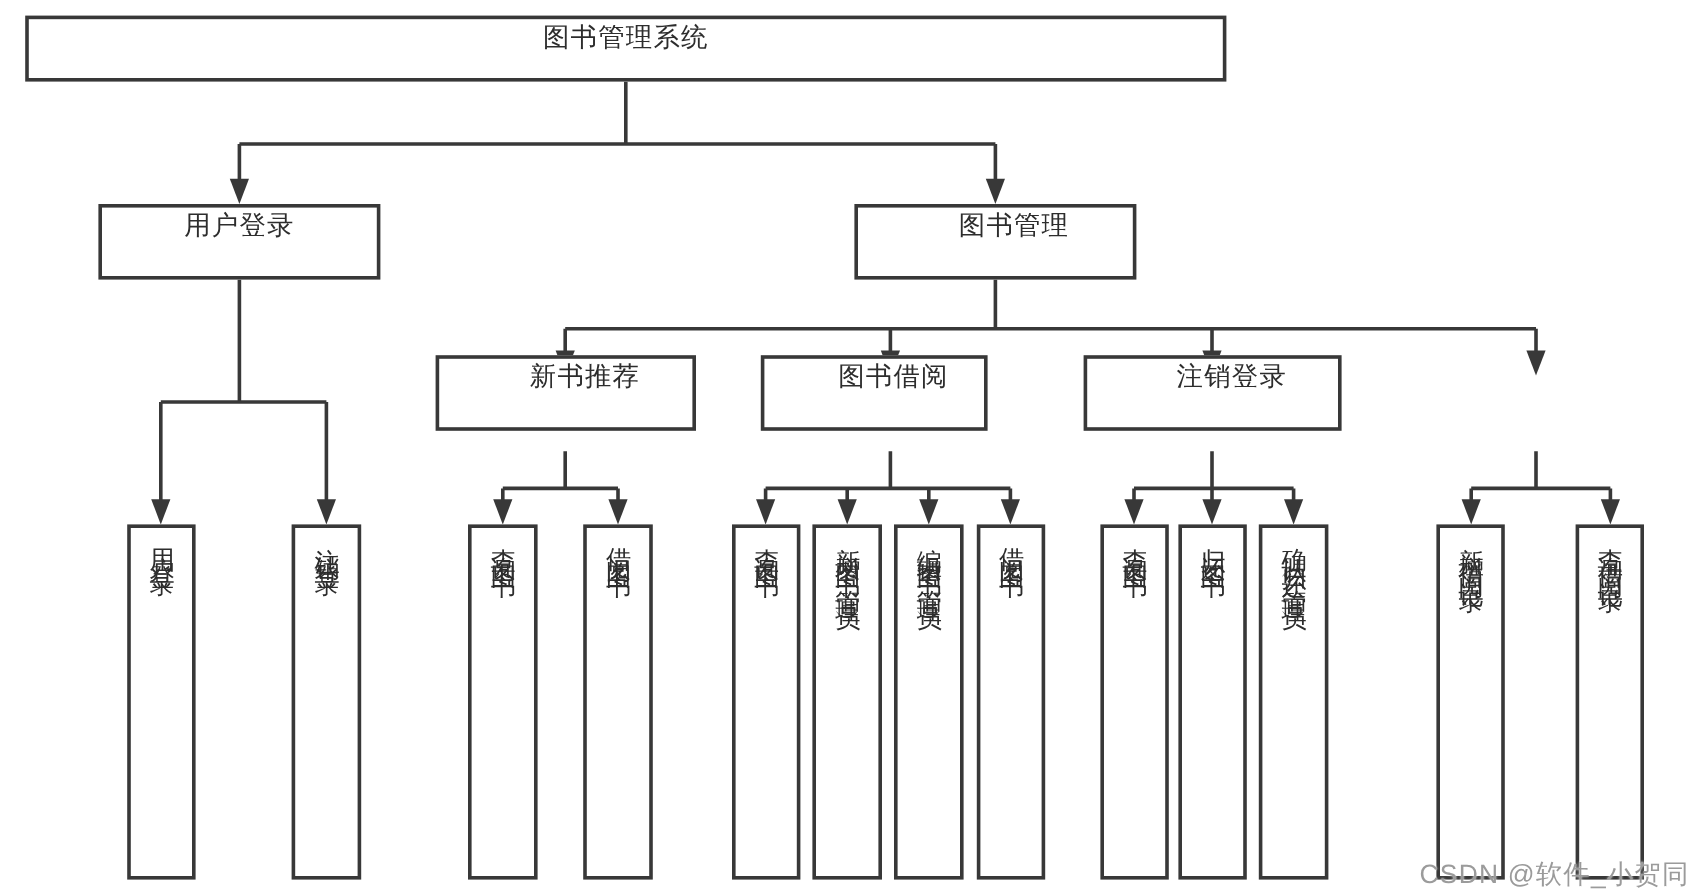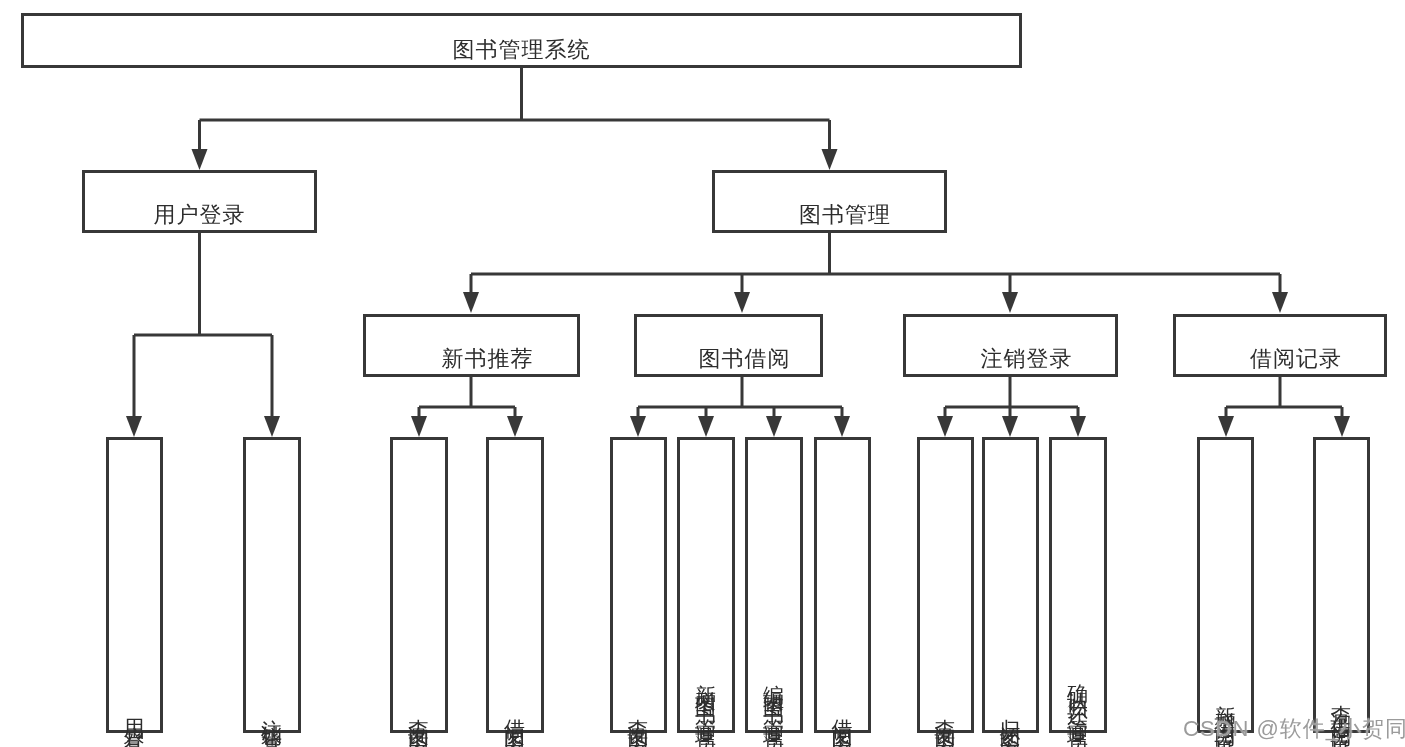--- a/index.html
+++ b/index.html
@@ -3,35 +3,35 @@
 <meta charset="utf-8">
 <style>
   html,body{margin:0;padding:0;background:#ffffff;}
   .stage{
     position:relative;width:1405px;height:747px;background:#ffffff;overflow:hidden;
     font-family:"Liberation Sans","DejaVu Sans",sans-serif;
   }
   .connectors{position:absolute;left:0;top:0;width:1405px;height:747px;}
   .box{
     position:absolute;background:#ffffff;border:3px solid #383838;box-sizing:border-box;
-    display:flex;align-items:flex-end;justify-content:center;color:#2d2d2d;
+    display:flex;align-items:flex-start;justify-content:center;color:#2d2d2d;
   }
   .hlabel{font-size:22px;letter-spacing:1px;white-space:nowrap;}
   .vlabel{
     writing-mode:vertical-rl;text-orientation:upright;
     font-size:21px;line-height:1;letter-spacing:7px;white-space:nowrap;
   }
   
   .n-root{left:21px;top:13px;width:1001px;height:55px;}
   
   .n-l1{top:170px;width:235px;height:63px;}
   .n-userlogin{left:82px;}
   .n-bookmgmt{left:712px;padding-left:31px;}
   
-  .n-l2{top:314px;height:63px;padding-left:32px;}
+  .n-l2{top:296px;height:63px;padding-left:32px;}
   .n-newbooks{left:363px;width:217px;}
   .n-borrow{left:634px;width:189px;}
   .n-current{left:903px;width:215px;}
   .n-records{left:1173px;width:214px;}
   
   .leaf{top:437px;height:296px;width:57px;}
   .lf1{left:106px;}  .lf2{left:243px;width:58px;}
   .lf3{left:390px;width:58px;}  .lf4{left:486px;width:58px;}
   .lf5{left:610px;}  .lf6{left:677px;width:58px;}
   .lf7{left:745px;width:58px;}  .lf8{left:814px;}
@@ -104,23 +104,20 @@
 
   <div class="box n-l2 n-newbooks">
     <span class="hlabel">新书推荐</span>
   </div>
   <div class="box n-l2 n-borrow">
     <span class="hlabel">图书借阅</span>
   </div>
   <div class="box n-l2 n-current">
     <span class="hlabel">注销登录</span>
   </div>
-  <div class="box n-l2 n-records">
-    <span class="hlabel">借阅记录</span>
-  </div>
 
   <div class="box leaf lf1">
     <span class="vlabel">用户登录</span>
   </div>
   <div class="box leaf lf2">
     <span class="vlabel">注销登录</span>
   </div>
   <div class="box leaf lf3">
     <span class="vlabel">查询图书</span>
   </div>

